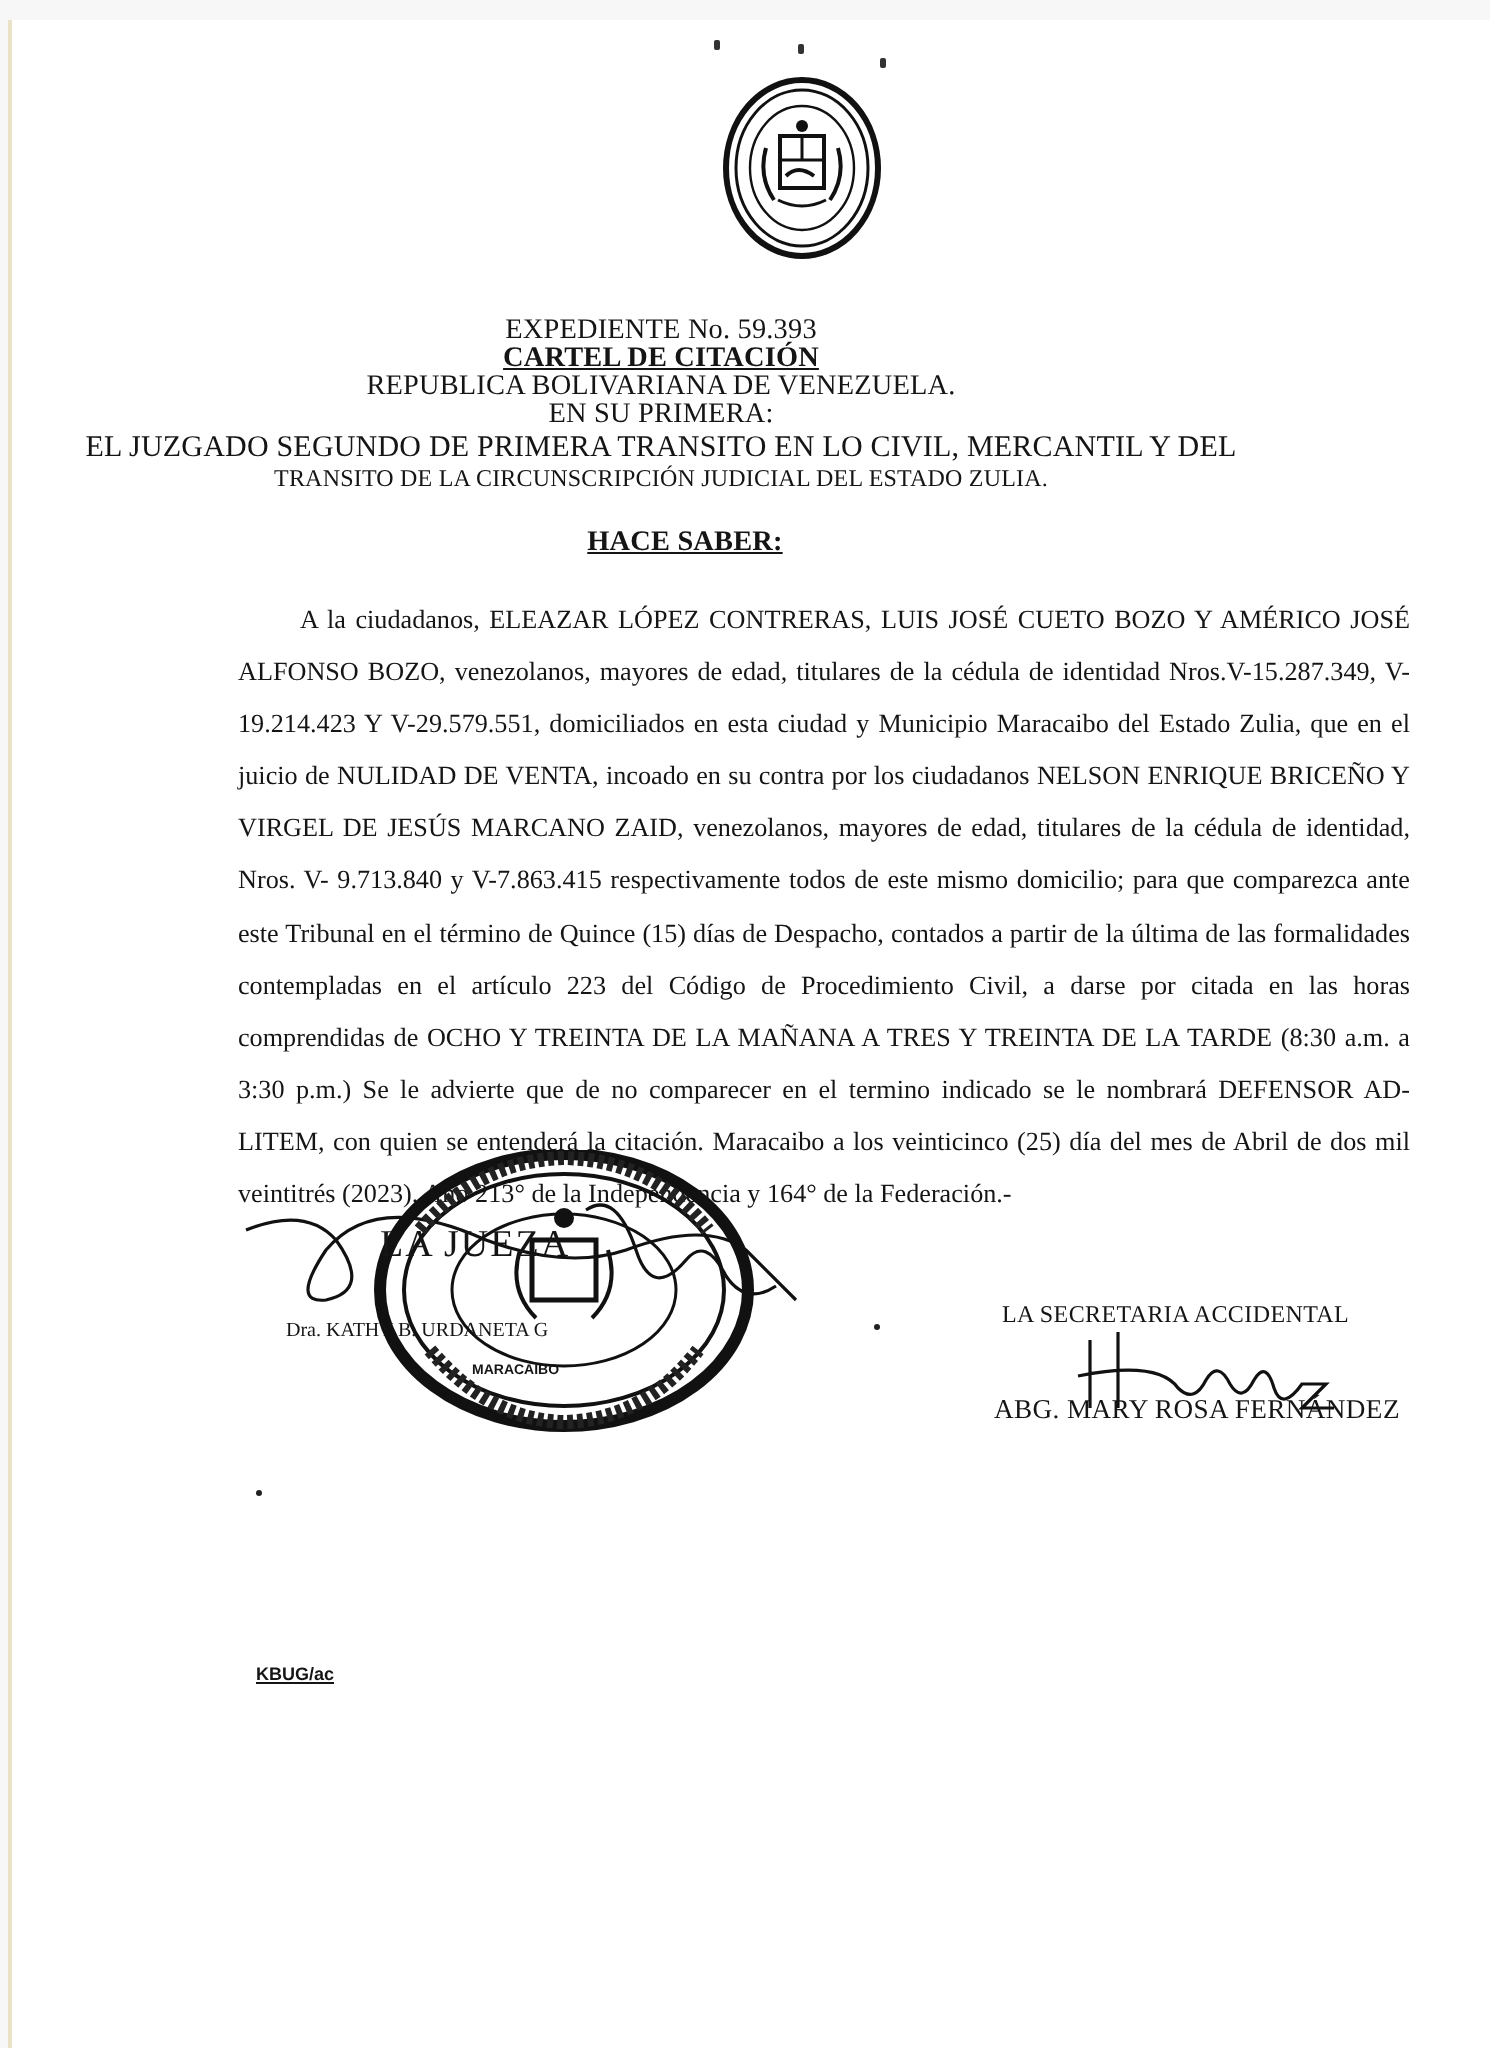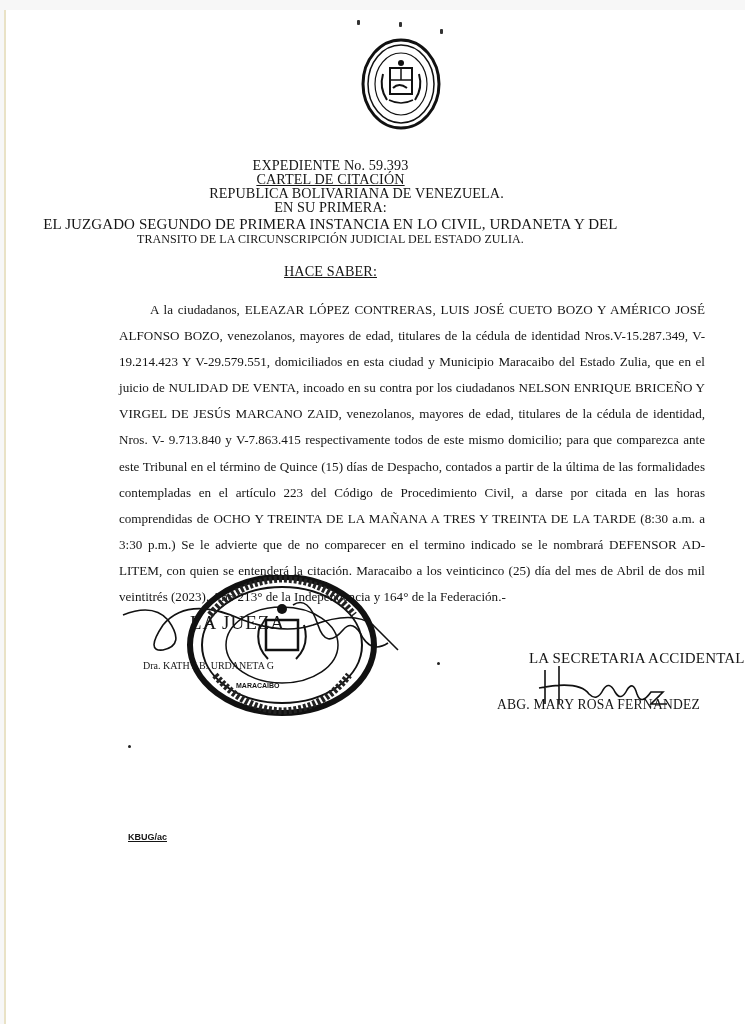--- a/index.html
+++ b/index.html
@@ -18,41 +18,41 @@
   .seal-top {
     position: absolute; left: 361px; top: 38px; width: 80px; height: 92px;
   }
   .dots-top span {
     position: absolute; width: 3px; height: 5px; background: #333; border-radius: 1px;
   }
   .header {
     position: absolute; left: 0; width: 661px; text-align: center;
     font-size: 14.2px; line-height: 14.5px; letter-spacing: 0.1px;
   }
-  .u { text-decoration: underline; }
+  .u { text-decoration: underline; font-weight: bold; }
   .body-text {
     position: absolute; left: 119px; top: 297px; width: 586px;
     font-size: 13.1px; line-height: 26.1px; text-align: justify;
     letter-spacing: 0px;
   }
   .body-text p { margin: 0; text-indent: 31px; }
   .sig-left-name {
     position: absolute; left: 143px; top: 660px; font-size: 10px;
   }
   .judge-label {
     position: absolute; left: 190px; top: 612px; font-size: 19px; letter-spacing: 1px;
   }
   .stamp {
     position: absolute; left: 170px; top: 575px; width: 225px; height: 145px;
   }
   .scribble-left {
     position: absolute; left: 118px; top: 595px; width: 290px; height: 60px;
   }
   .sec-title {
-    position: absolute; left: 529px; top: 650px; font-size: 15px; letter-spacing: 0.2px;
+    position: absolute; left: 501px; top: 650px; font-size: 12px; letter-spacing: 0.2px;
   }
   .sec-name {
     position: absolute; left: 497px; top: 697px; font-size: 13.6px; letter-spacing: 0.2px; text-align: right;
   }
   .scribble-right {
     position: absolute; left: 535px; top: 662px; width: 135px; height: 45px;
   }
   .initials {
     position: absolute; left: 128px; top: 832px; font-size: 9px; font-weight: bold;
     font-family: "Liberation Sans", "DejaVu Sans", sans-serif;
@@ -79,25 +79,25 @@
   <line x1="40" y1="30" x2="40" y2="42" stroke="#111" stroke-width="1.5"></line>
   <line x1="29" y1="42" x2="51" y2="42" stroke="#111" stroke-width="1.5"></line>
   <path d="M32 50 q6 -6 14 0" fill="none" stroke="#111" stroke-width="2"></path>
   <path d="M22 36 q-4 14 4 26 M58 36 q4 14 -4 26" fill="none" stroke="#111" stroke-width="2"></path>
   <path d="M28 62 q12 6 24 0" fill="none" stroke="#111" stroke-width="1.5"></path>
   <circle cx="40" cy="25" r="3" fill="#111"></circle>
 </svg>
 
 <div class="header" style="top:158px;">EXPEDIENTE No.  59.393</div>
 <div class="header" style="top:172px;"><span class="u">CARTEL DE CITACIÓN</span></div>
-<div class="header" style="top:186px;padding-left:26px;">REPUBLICA BOLIVARIANA DE VENEZUELA.</div>
+<div class="header" style="top:186px;">REPUBLICA BOLIVARIANA DE VENEZUELA.</div>
 <div class="header" style="top:200px;">EN SU PRIMERA:</div>
-<div class="header" style="top:217px;font-size:15px;">EL JUZGADO SEGUNDO DE PRIMERA INSTANCIA EN LO CIVIL, URDANETA  Y DEL</div>
+<div class="header" style="top:217px;font-size:15px;">EL JUZGADO SEGUNDO DE PRIMERA TRANSITO EN LO CIVIL, MERCANTIL  Y DEL</div>
 <div class="header" style="top:232px;font-size:12px;">TRANSITO DE LA CIRCUNSCRIPCIÓN JUDICIAL DEL ESTADO ZULIA.</div>
-<div class="header" style="top:264px;"><span class="u">HACE SABER:</span></div>
+<div class="header" style="top:264px;margin-left:12px;"><span class="u">HACE SABER:</span></div>
 
 <div class="body-text">
   <p>A la ciudadanos, ELEAZAR LÓPEZ CONTRERAS, LUIS JOSÉ CUETO BOZO Y AMÉRICO JOSÉ ALFONSO BOZO, venezolanos, mayores de edad, titulares de la cédula de identidad Nros.V-15.287.349, V-19.214.423 Y V-29.579.551, domiciliados en esta ciudad y Municipio Maracaibo del Estado Zulia, que en el juicio de NULIDAD DE VENTA, incoado en su contra por los ciudadanos NELSON ENRIQUE BRICEÑO  Y VIRGEL DE JESÚS MARCANO ZAID, venezolanos, mayores de edad, titulares de la cédula de identidad, Nros. V- 9.713.840 y V-7.863.415 respectivamente todos de este mismo domicilio; para que comparezca ante este Tribunal en el término de Quince (15) días de Despacho, contados a partir de la última de las formalidades contempladas en el artículo 223 del Código de Procedimiento Civil, a darse por citada en las horas comprendidas de OCHO Y TREINTA DE LA MAÑANA A TRES Y TREINTA DE LA TARDE (8:30 a.m. a 3:30 p.m.) Se le advierte que de no comparecer en el termino indicado se le nombrará DEFENSOR AD-LITEM, con quien se entenderá la citación. Maracaibo a los veinticinco (25) día del mes de Abril de dos mil veintitrés (2023). Año 213° de la Independencia y 164° de la Federación.-</p>
 </div>
 
 <svg class="scribble-left" viewBox="0 0 290 60">
   <path d="M5 20 q30 -12 45 5 q18 25 -5 30 q-18 2 0 -25 q25 -30 80 -5 q40 15 70 5 q40 -15 60 0 q10 10 25 25 M175 10 q15 -10 25 20 q8 25 25 5 q10 -12 20 8 q10 15 25 5" fill="none" stroke="#111" stroke-width="1.6"></path>
 </svg>
 
 <svg class="stamp" viewBox="0 0 225 145">

